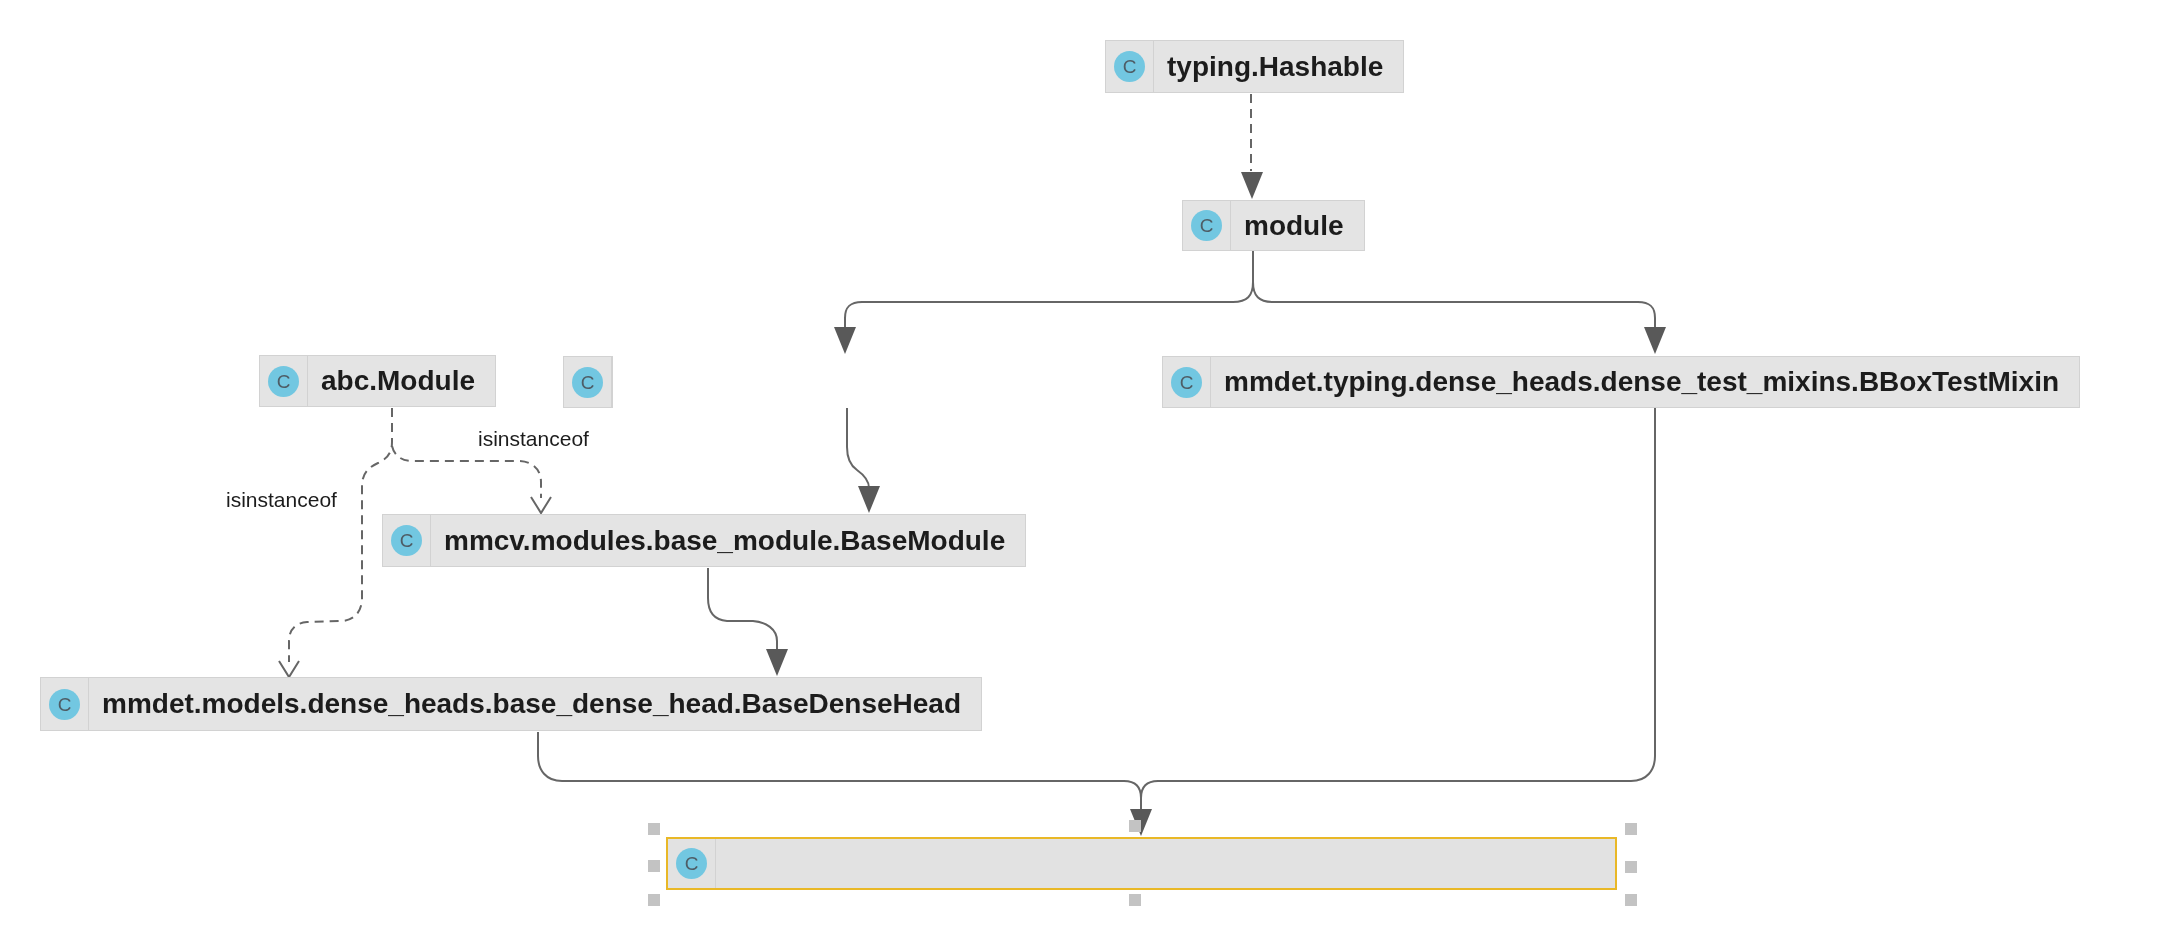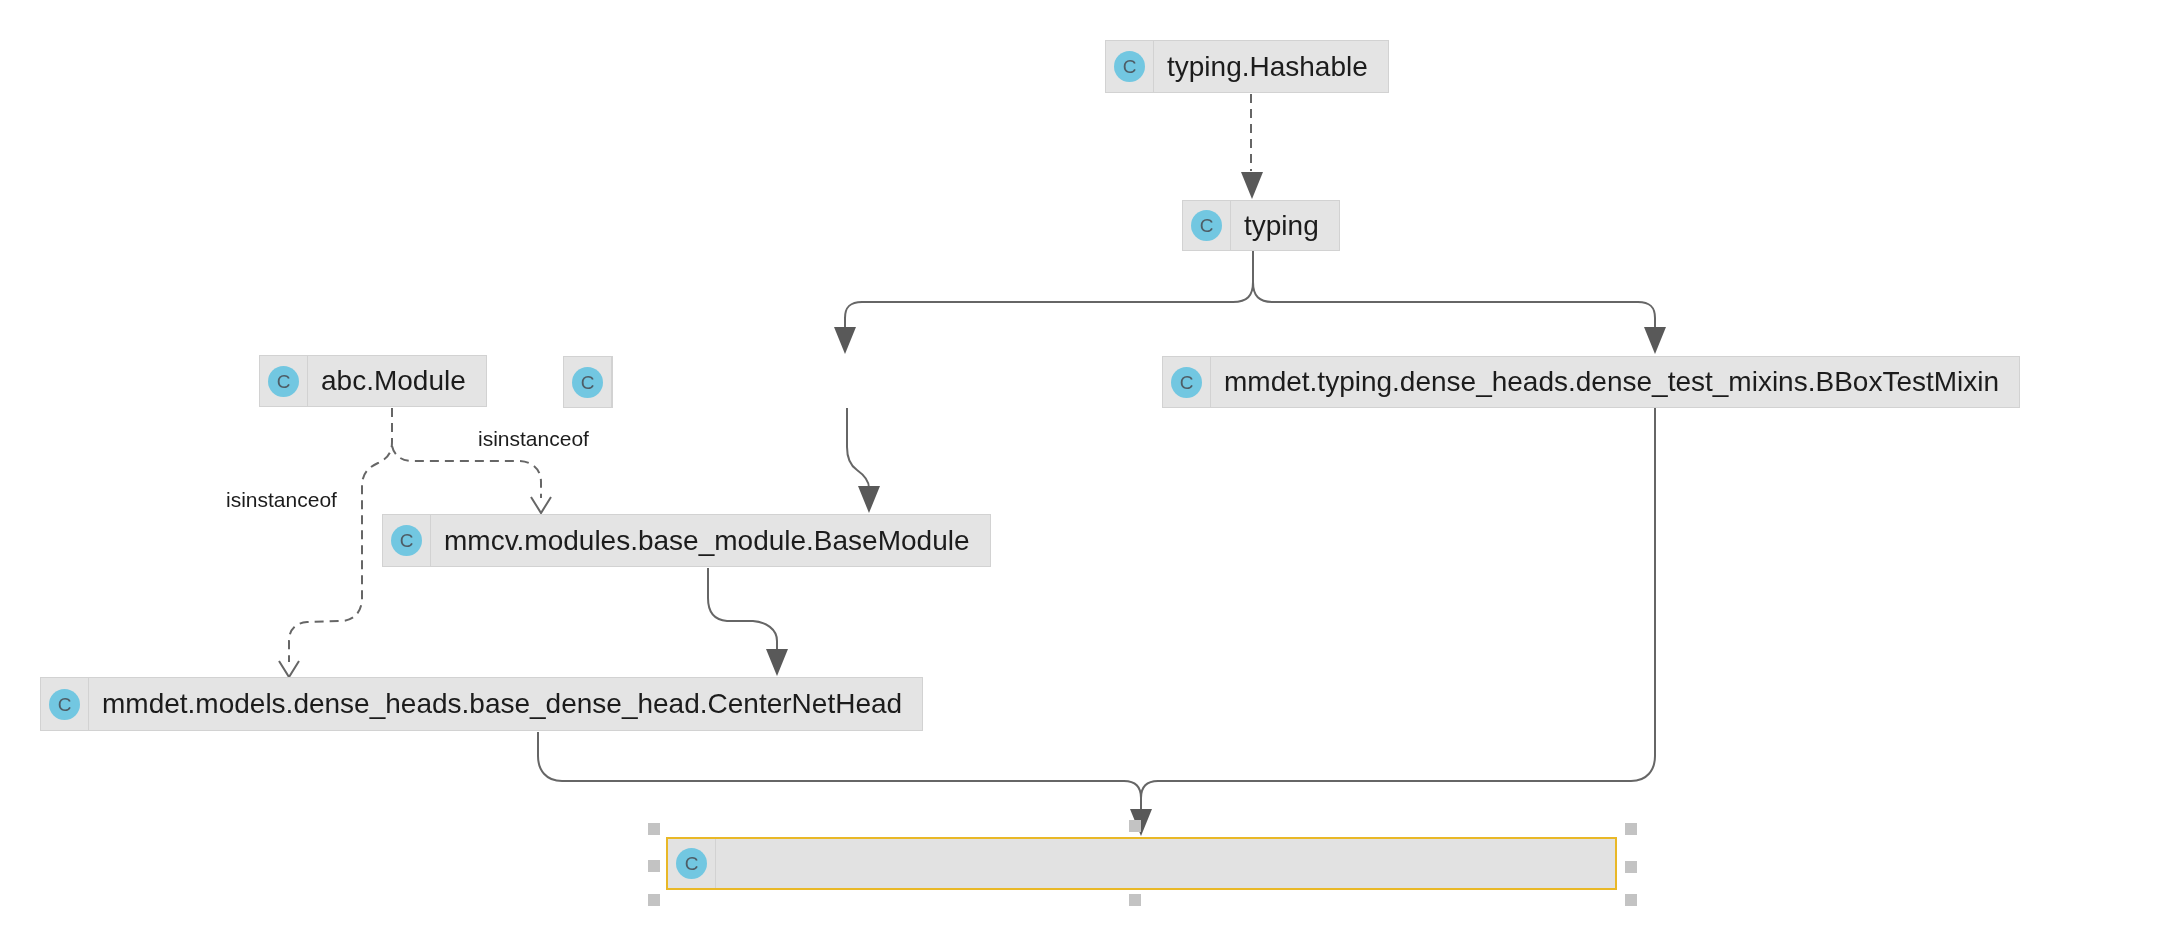--- a/index.html
+++ b/index.html
@@ -60,20 +60,21 @@
     color: var(--icon_letter, #4e5d66);
     font-size: 19px;
     line-height: 31px;
     text-align: center;
     font-weight: 400;
   }
   .node .label {
     display: flex;
     align-items: center;
     padding: 0 20px 0 13px;
+    font-weight: bold;
   }
   .node.selected {
     border: 2px solid var(--selected_border, #e9b827);
     background: #e2e2e2;
   }
   .edge-label {
     position: absolute;
     font-size: 21px;
     color: var(--text, #1c1c1c);
     white-space: nowrap;
@@ -126,21 +127,21 @@
     <span class="icon-cell">
       <span class="icon-circle">C</span>
     </span>
     <span class="label">typing.Hashable</span>
   </div>
 
   <div class="node" style="left:1182px; top:200px; height:51px;">
     <span class="icon-cell">
       <span class="icon-circle">C</span>
     </span>
-    <span class="label">typing</span>
+    <span class="label">module</span>
   </div>
 
   <div class="node" style="left:259px; top:355px; height:52px;">
     <span class="icon-cell">
       <span class="icon-circle">C</span>
     </span>
     <span class="label">abc.Module</span>
   </div>
 
   <div class="node" style="left:563px; top:356px; height:52px;">
@@ -160,21 +161,21 @@
     <span class="icon-cell">
       <span class="icon-circle">C</span>
     </span>
     <span class="label">mmcv.modules.base_module.BaseModule</span>
   </div>
 
   <div class="node" style="left:40px; top:677px; height:54px;">
     <span class="icon-cell">
       <span class="icon-circle">C</span>
     </span>
-    <span class="label">mmdet.models.dense_heads.base_dense_head.CenterNetHead</span>
+    <span class="label">mmdet.models.dense_heads.base_dense_head.BaseDenseHead</span>
   </div>
 
   <div class="node selected" style="left:666px; top:837px; width:951px; height:53px;">
     <span class="icon-cell">
       <span class="icon-circle">C</span>
     </span>
   </div>
 
   <div class="handle" style="left:648px; top:823px;"></div>
   <div class="handle" style="left:1129px; top:820px;"></div>

